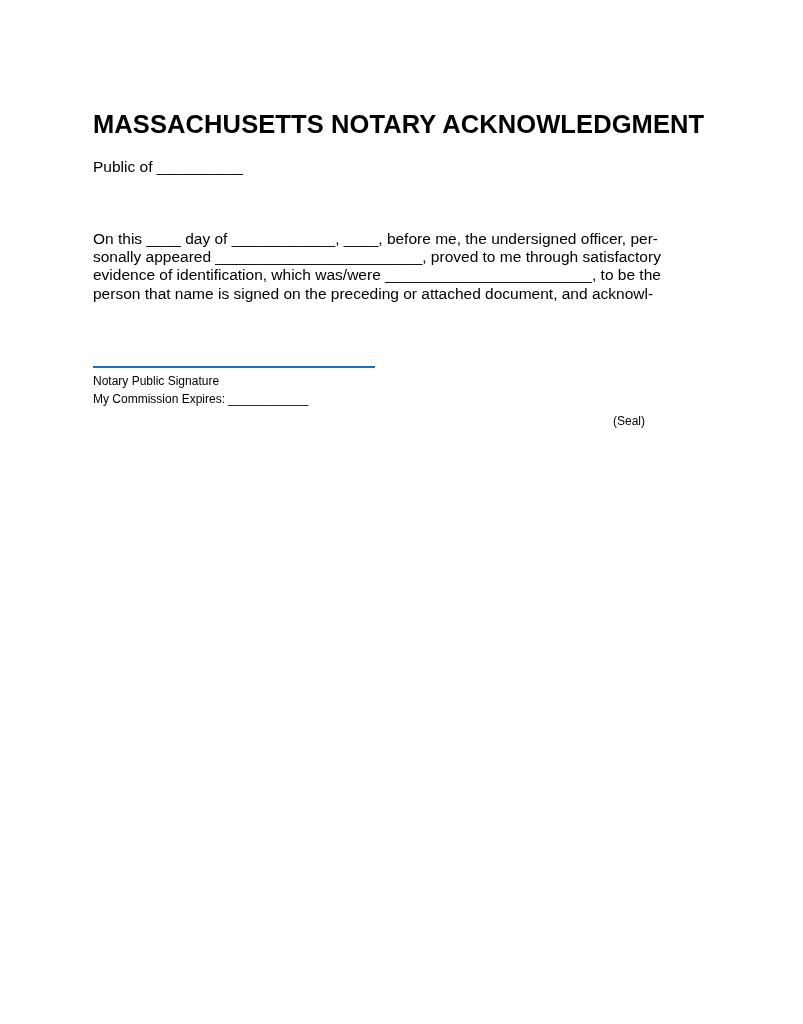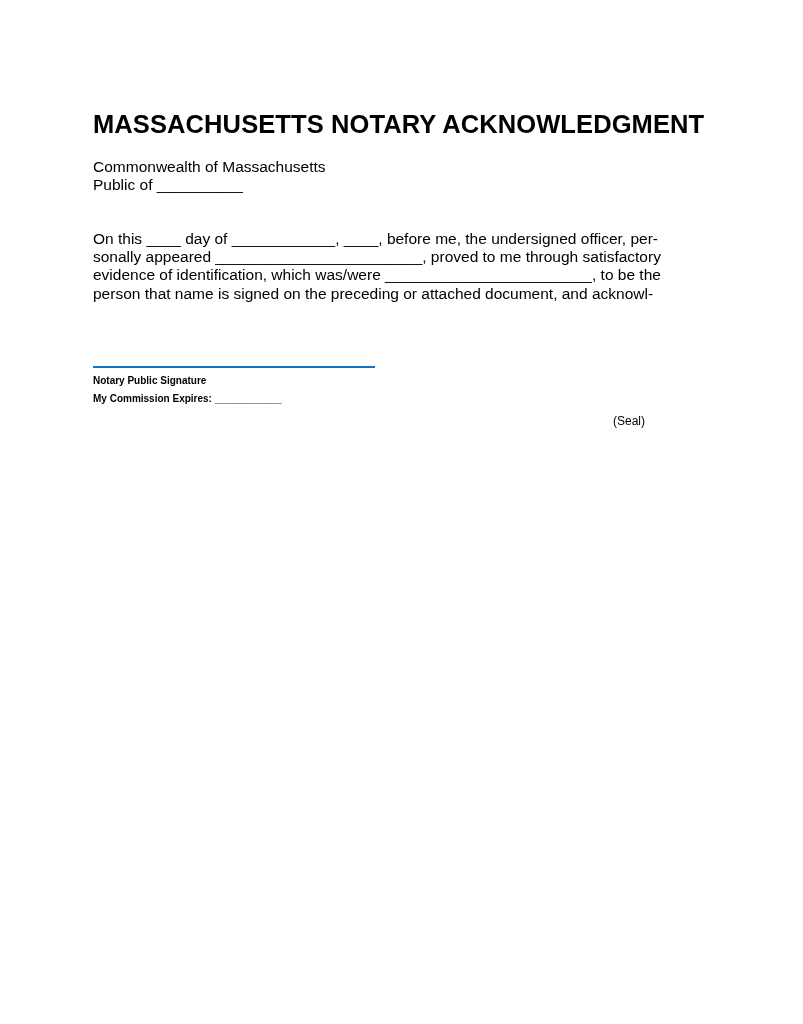--- a/index.html
+++ b/index.html
@@ -39,23 +39,22 @@
     font-size: 15.5px;
     line-height: 18.2px;
   }
   .body-par .line {
     white-space: nowrap;
   }
   .sig-block {
     position: absolute;
     left: 93px;
     top: 366px;
-    font-size: 10px;
+    font-size: 12px;
     line-height: 18px;
-    font-weight: bold;
   }
   .sig-rule {
     width: 282px;
     height: 0;
     border-top: 2px solid #1470c8;
     margin-bottom: 4px;
   }
   .seal {
     position: absolute;
     left: 613px;
@@ -79,21 +78,20 @@
   }
 </style>
 </head>
 <body>
 
 <div class="page">
 
   <h1 class="doc-title">MASSACHUSETTS NOTARY ACKNOWLEDGMENT</h1>
 
   <div class="jurisdiction">
-    <div>Commonwealth of Massachusetts</div>
     <div>Public of __________</div>
   </div>
 
   <div class="body-par">
     <div class="line">On this ____ day of ____________, ____, before me, the undersigned officer, per-</div>
     <div class="line">sonally appeared ________________________, proved to me through satisfactory</div>
     <div class="line">evidence of identification, which was/were ________________________, to be the</div>
     <div class="line">person that name is signed on the preceding or attached document, and acknowl-</div>
   </div>
 

